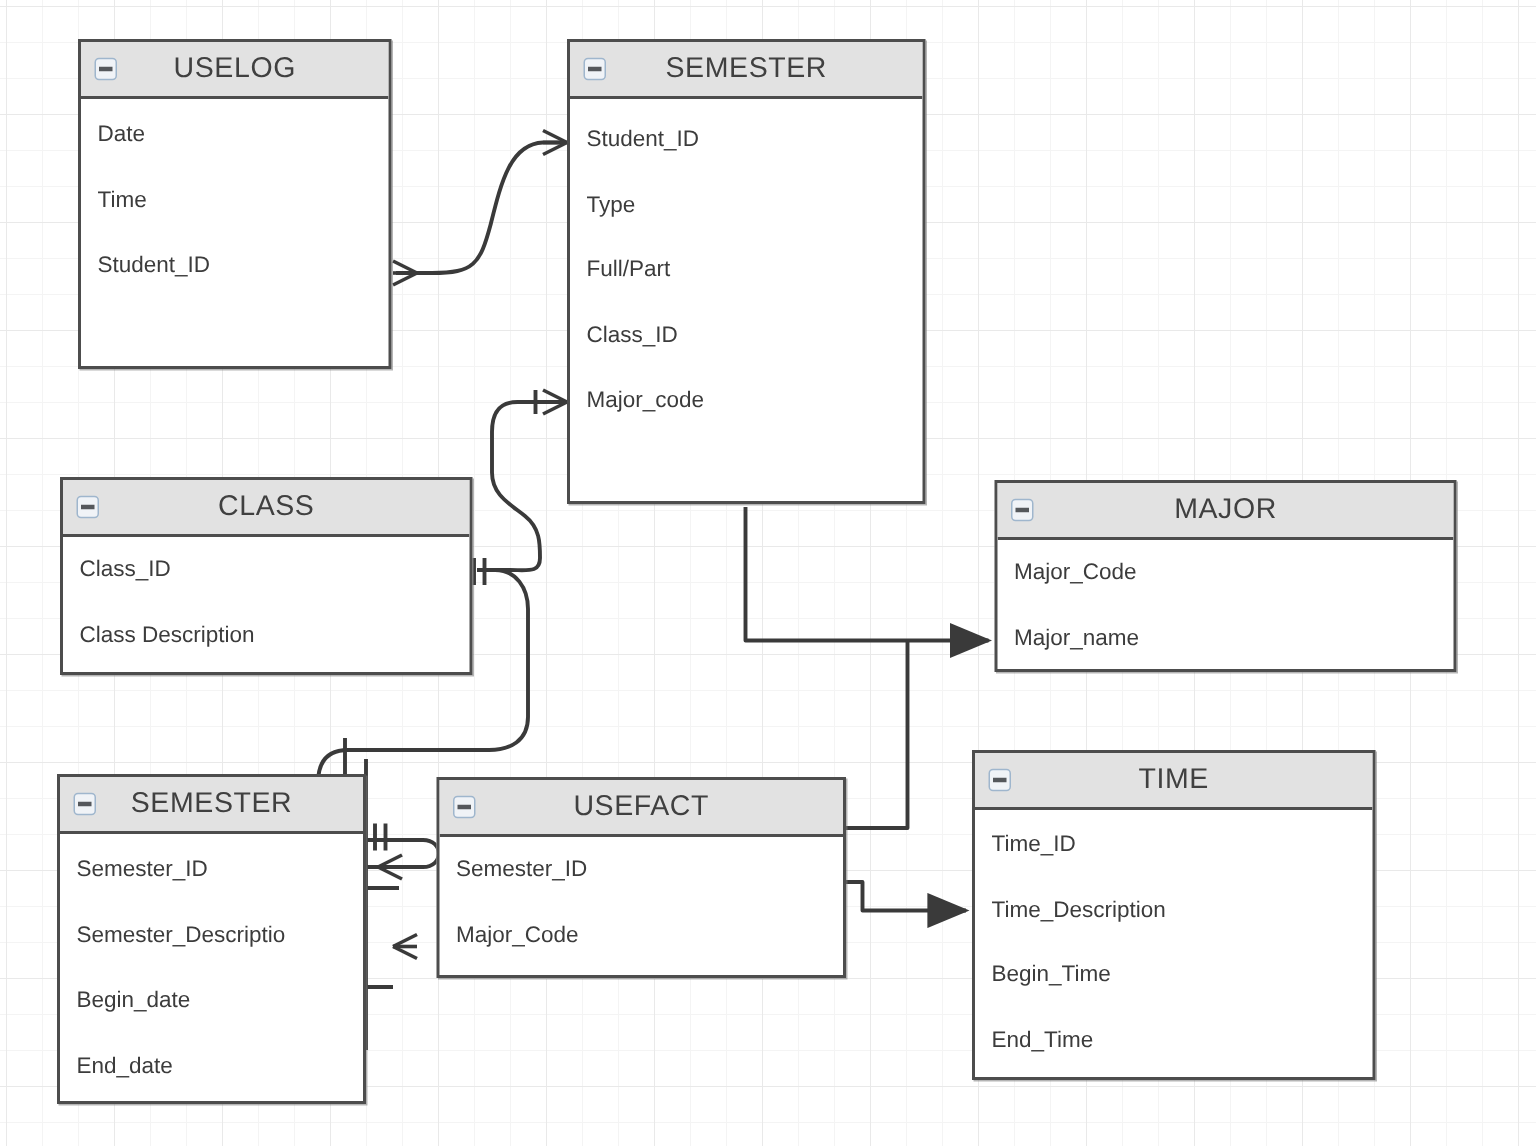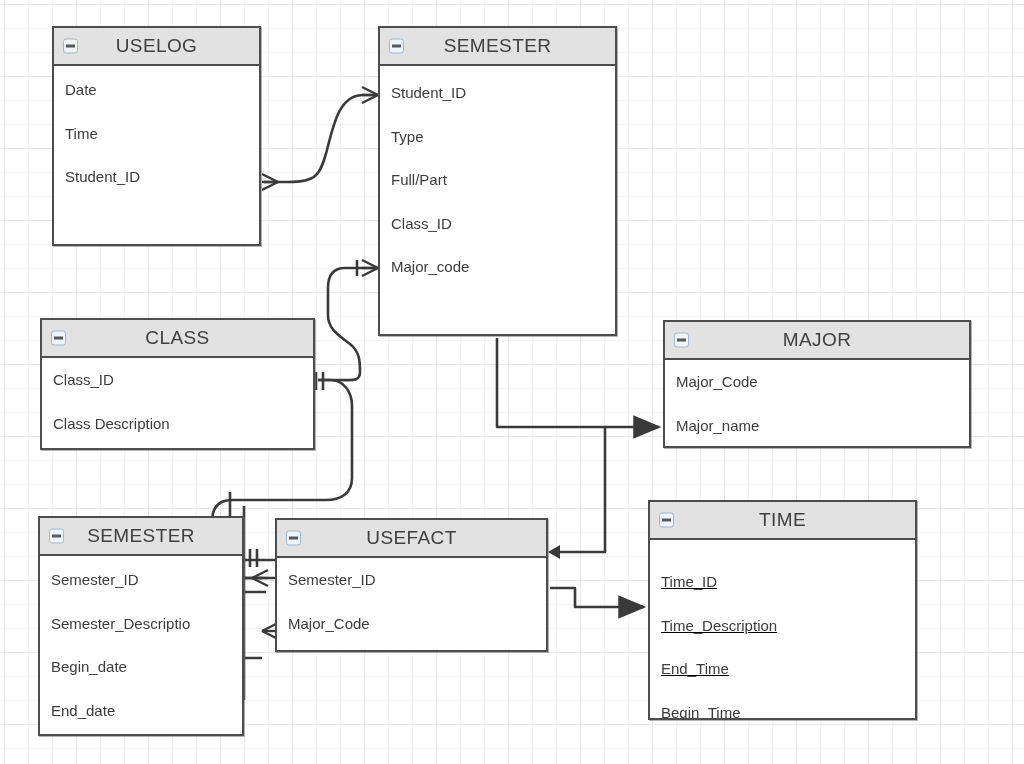--- a/index.html
+++ b/index.html
@@ -103,33 +103,33 @@
     white-space: nowrap;
     overflow: hidden;
   }
 
   
   #ent-uselog   { left: 52px;  top: 26px;  width: 209px; height: 220px; }
   #ent-student  { left: 378px; top: 26px;  width: 239px; height: 310px; }
   #ent-class    { left: 40px;  top: 318px; width: 275px; height: 132px; }
   #ent-major    { left: 663px; top: 320px; width: 308px; height: 128px; }
   #ent-semester { left: 38px;  top: 516px; width: 206px; height: 220px; }
-  #ent-usefact  { left: 275px; top: 518px; width: 273px; height: 134px; }
+  #ent-usefact  { left: 291px; top: 518px; width: 273px; height: 134px; }
   #ent-time     { left: 648px; top: 500px; width: 269px; height: 220px; }
 
   #ent-uselog .entity-body   { padding-top: 2px; }
   #ent-student .entity-body  { padding-top: 5px; }
   #ent-class .attr,
   #ent-major .attr           { height: 44px; line-height: 44px; }
   #ent-class .entity-body,
   #ent-major .entity-body    { padding-top: 0px; }
   #ent-usefact .attr         { height: 44px; line-height: 44px; }
   #ent-usefact .entity-body  { padding-top: 0px; }
   #ent-semester .entity-body { padding-top: 2px; }
-  #ent-time .entity-body     { padding-top: 20px; text-decoration: underline; }
+  #ent-time .entity-body     { padding-top: 1px; }
 </style>
 </head>
 <body>
 
 <div id="canvas">
 
   <svg id="wires" viewBox="0 0 1024 764" xmlns="http://www.w3.org/2000/svg">
     <defs>
       <marker id="solidArrowR" viewBox="0 0 12 10" refX="11" refY="5" markerWidth="11" markerHeight="9" orient="auto-start-reverse">
         <path d="M0,0 L12,5 L0,10 Z" fill="#3a3a3a"></path>
@@ -280,18 +280,18 @@
   </div>
 
   <div class="entity" id="ent-time">
     <div class="entity-header">
       <span class="collapse-icon"></span>
       <span class="entity-title">TIME</span>
     </div>
     <div class="entity-body">
       <div class="attr">Time_ID</div>
       <div class="attr">Time_Description</div>
+      <div class="attr">Begin_Time</div>
       <div class="attr">End_Time</div>
-      <div class="attr">Begin_Time</div>
     </div>
   </div>
 
 </div>
 
 </body></html>

